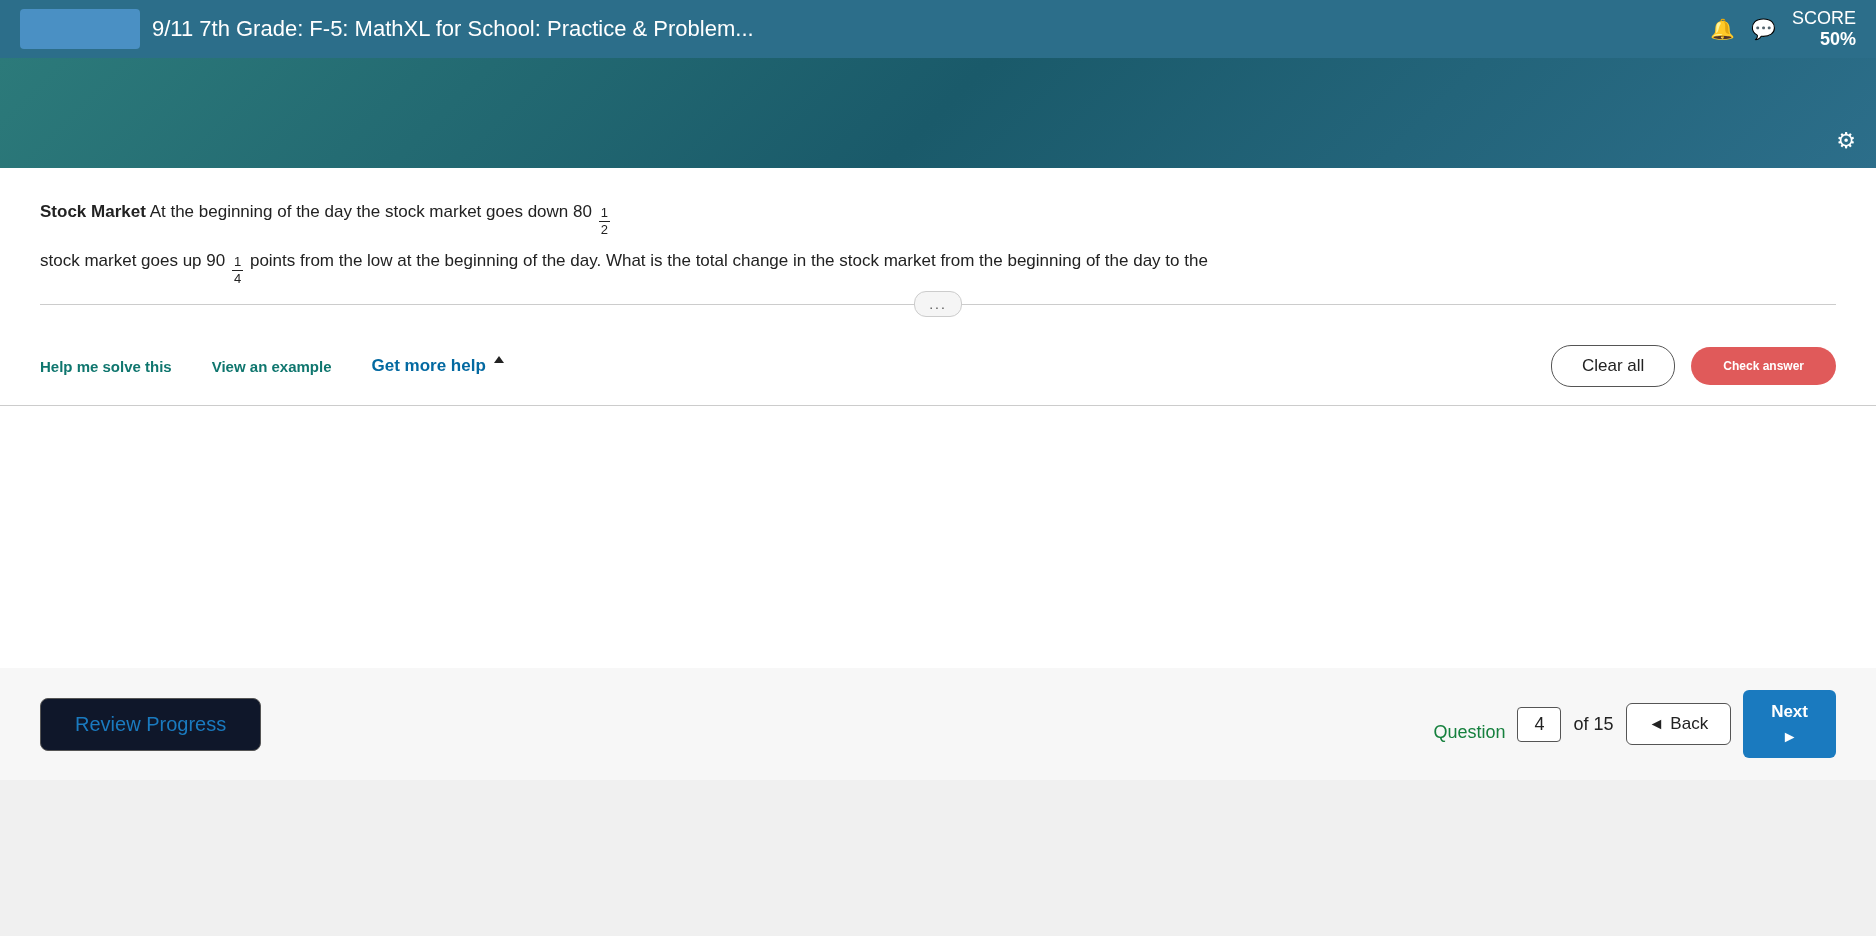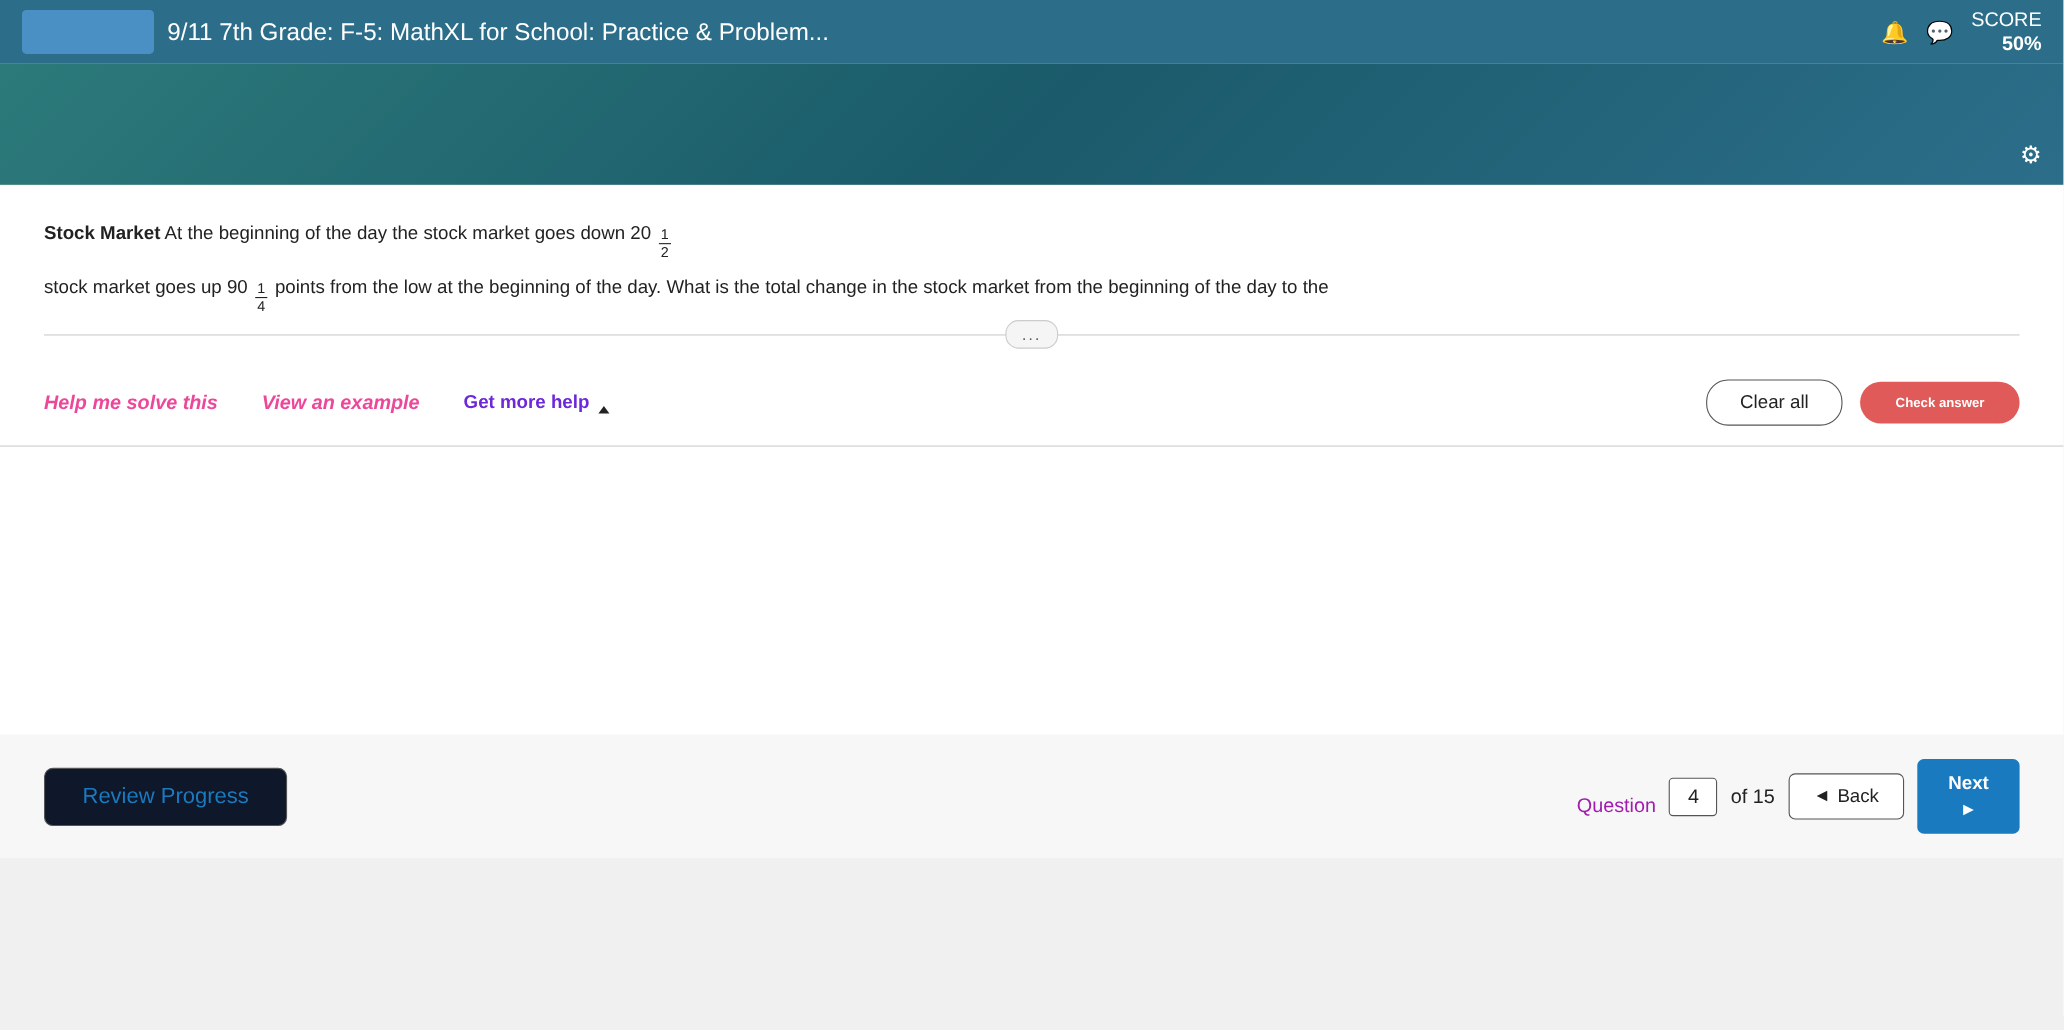--- a/index.html
+++ b/index.html
@@ -158,34 +158,33 @@
     }
 
     
     .help-bar {
       display: flex;
       align-items: center;
       gap: 40px;
       margin: 28px 0 18px 0;
     }
     .help-link {
-      font-size: 18px;
+      font-size: 15px;
       font-weight: bold;
-      color: #ec4899;
+      color: #0f766e;
       cursor: pointer;
       text-decoration: none;
-      font-style: italic;
     }
     .get-more-help {
       font-size: 17px;
       font-weight: bold;
-      color: #6d28d9;
-      cursor: pointer;
-      display: flex;
-      align-items: flex-end;
+      color: #0369a1;
+      cursor: pointer;
+      display: flex;
+      align-items: flex-start;
       gap: 4px;
     }
     .chevron-up {
       display: inline-block;
       width: 0;
       height: 0;
       border-left: 5px solid transparent;
       border-right: 5px solid transparent;
       border-bottom: 7px solid #222;
       margin-left: 4px;
@@ -241,21 +240,21 @@
       cursor: pointer;
       font-weight: 500;
     }
     .question-nav {
       display: flex;
       align-items: center;
       gap: 12px;
     }
     .question-label {
       font-size: 18px;
-      color: #a21caf;
+      color: #15803d;
       margin-top: 16px;
     }
     .question-number-box {
       border: 1.5px solid #555;
       border-radius: 4px;
       padding: 6px 16px;
       font-size: 18px;
       color: #222;
       background: #fff;
     }
@@ -317,21 +316,21 @@
 </div>
 
 <div class="teal-banner">
   <span class="settings-icon">⚙</span>
 </div>
 
 <div class="main-content">
 
   <div class="problem-text">
     <strong>Stock Market</strong>
-    <span>At the beginning of the day the stock market goes down 20</span>
+    <span>At the beginning of the day the stock market goes down 80</span>
     <span class="mixed-number">
       <span class="fraction">
         <span class="num">1</span>
         <span class="den">2</span>
       </span>
     </span>
   </div>
   <div class="problem-text">
     <span>stock market goes up 90</span>
     <span class="mixed-number">

